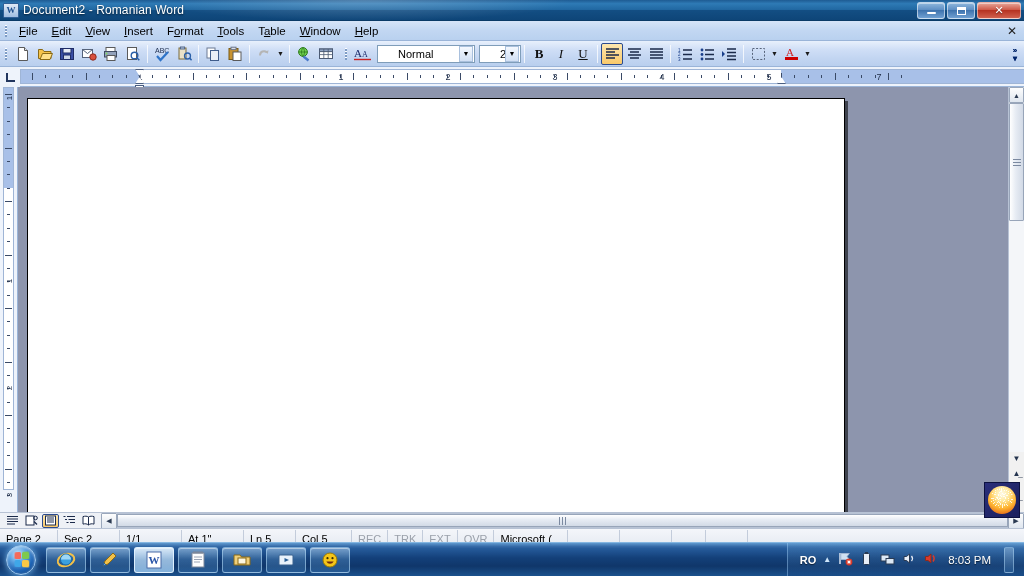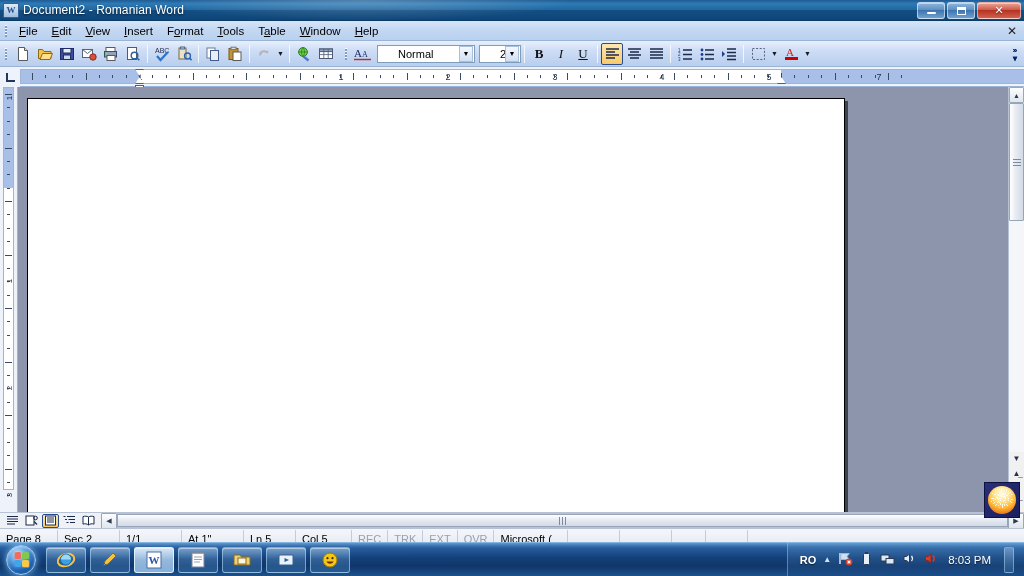--- a/index.html
+++ b/index.html
@@ -745,21 +745,21 @@
         <div class="hs-trough">
           <div class="hs-thumb">
             <span class="grip"></span>
           </div>
         </div>
         <div class="sb-btn" style="width:16px">▶</div>
       </div>
     </div>
 
     <div class="statusbar">
-      <div class="sb-cell" style="min-width:58px">Page  8</div>
+      <div class="sb-cell" style="min-width:58px">Page  2</div>
       <div class="sb-cell" style="min-width:62px">Sec  2</div>
       <div class="sb-cell" style="min-width:62px">1/1</div>
       <div class="sb-cell" style="min-width:62px">At  1"</div>
       <div class="sb-cell" style="min-width:52px">Ln  5</div>
       <div class="sb-cell" style="min-width:56px">Col  5</div>
       <div class="sb-cell g" style="min-width:30px;justify-content:center">REC</div>
       <div class="sb-cell g" style="min-width:30px;justify-content:center">TRK</div>
       <div class="sb-cell g" style="min-width:30px;justify-content:center">EXT</div>
       <div class="sb-cell g" style="min-width:30px;justify-content:center">OVR</div>
       <div class="sb-cell" style="min-width:74px">Microsoft (</div>

